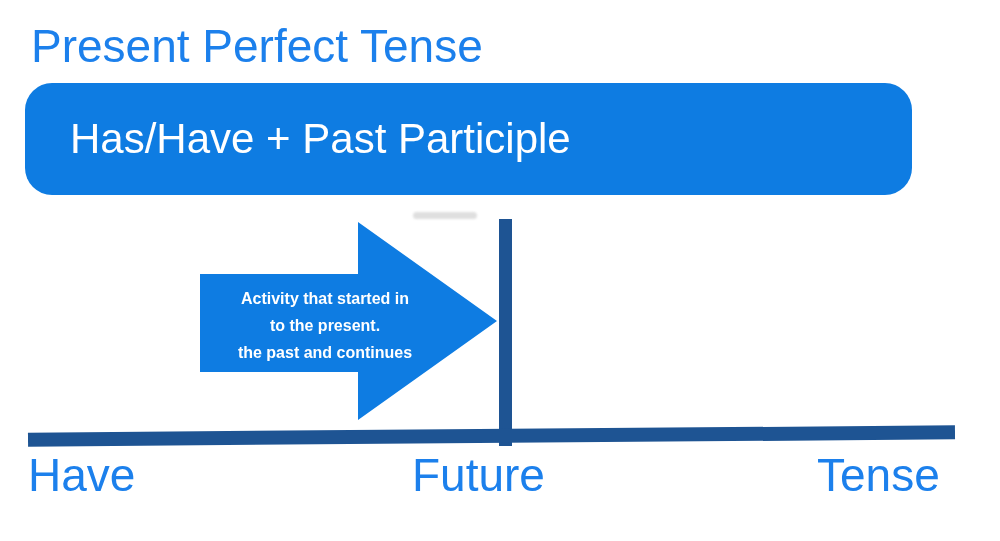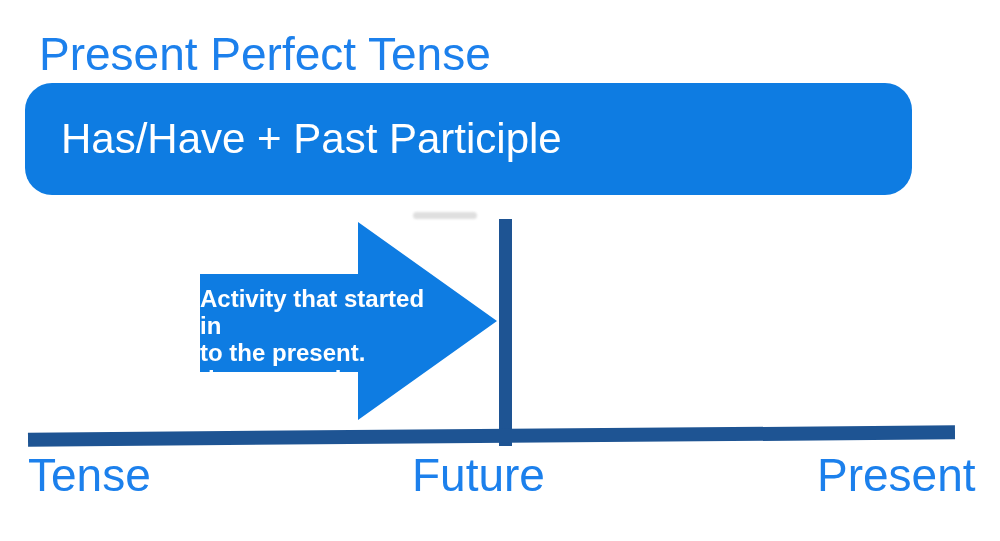--- a/index.html
+++ b/index.html
@@ -12,40 +12,40 @@
     position: relative;
     width: 1000px;
     height: 541px;
     background: #ffffff;
     overflow: hidden;
   }
   .title {
     position: absolute;
     left: 23px;
     top: 11px;
-    margin: 16px;
+    margin: 8px;
     font-size: 46px;
     font-weight: 400;
     line-height: 1.2;
     letter-spacing: 0px;
     color: var(--label-blue);
     white-space: nowrap;
   }
   .formula-box {
     position: absolute;
     left: 25px;
     top: 83px;
     width: 887px;
     height: 112px;
     background: var(--bright-blue);
     border-radius: 27px;
     display: flex;
     align-items: center;
     box-sizing: border-box;
-    padding-left: 36px;
+    padding-left: 45px;
   }
   .formula-text {
     color: var(--text-white);
     font-size: 42px;
     line-height: 1;
     white-space: nowrap;
   }
   .smudge {
     position: absolute;
     left: 413px;
@@ -63,23 +63,23 @@
     top: 222px;
     width: 297px;
     height: 198px;
     display: block;
   }
   .arrow-caption {
     position: absolute;
     left: 200px;
     top: 285px;
     width: 250px;
-    text-align: left;
+    text-align: center;
     color: var(--text-white);
-    font-size: 24px;
+    font-size: 16px;
     font-weight: 700;
     line-height: 27px;
   }
   .arrow-caption .line { display: block; }
   .now-line {
     position: absolute;
     left: 499px;
     top: 219px;
     width: 13px;
     height: 227px;
@@ -128,19 +128,19 @@
   <div class="arrow-caption">
     <span class="line">Activity that started in</span>
     <span class="line">to the present.</span>
     <span class="line">the past and continues</span>
   </div>
 
   <div class="now-line"></div>
 
   <div class="timeline-bar"></div>
 
-  <p class="tl-label past">Tense</p>
+  <p class="tl-label past">Have</p>
 
   <p class="tl-label present">Future</p>
 
-  <p class="tl-label future">Present</p>
+  <p class="tl-label future">Tense</p>
 
 </div>
 
 </body></html>

